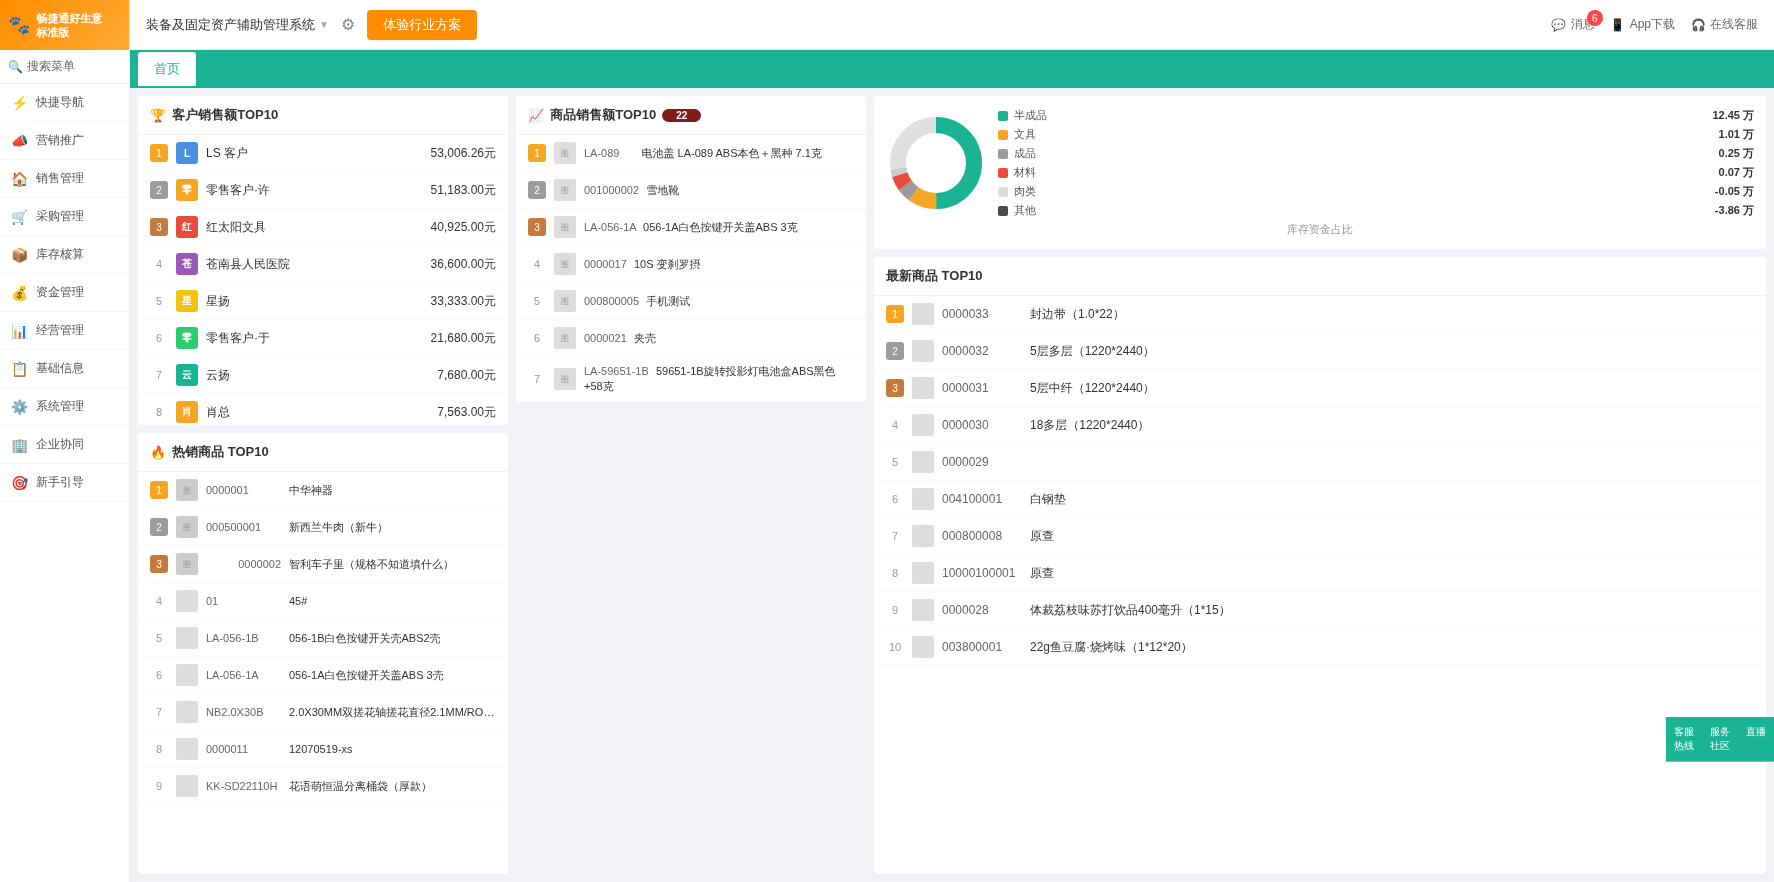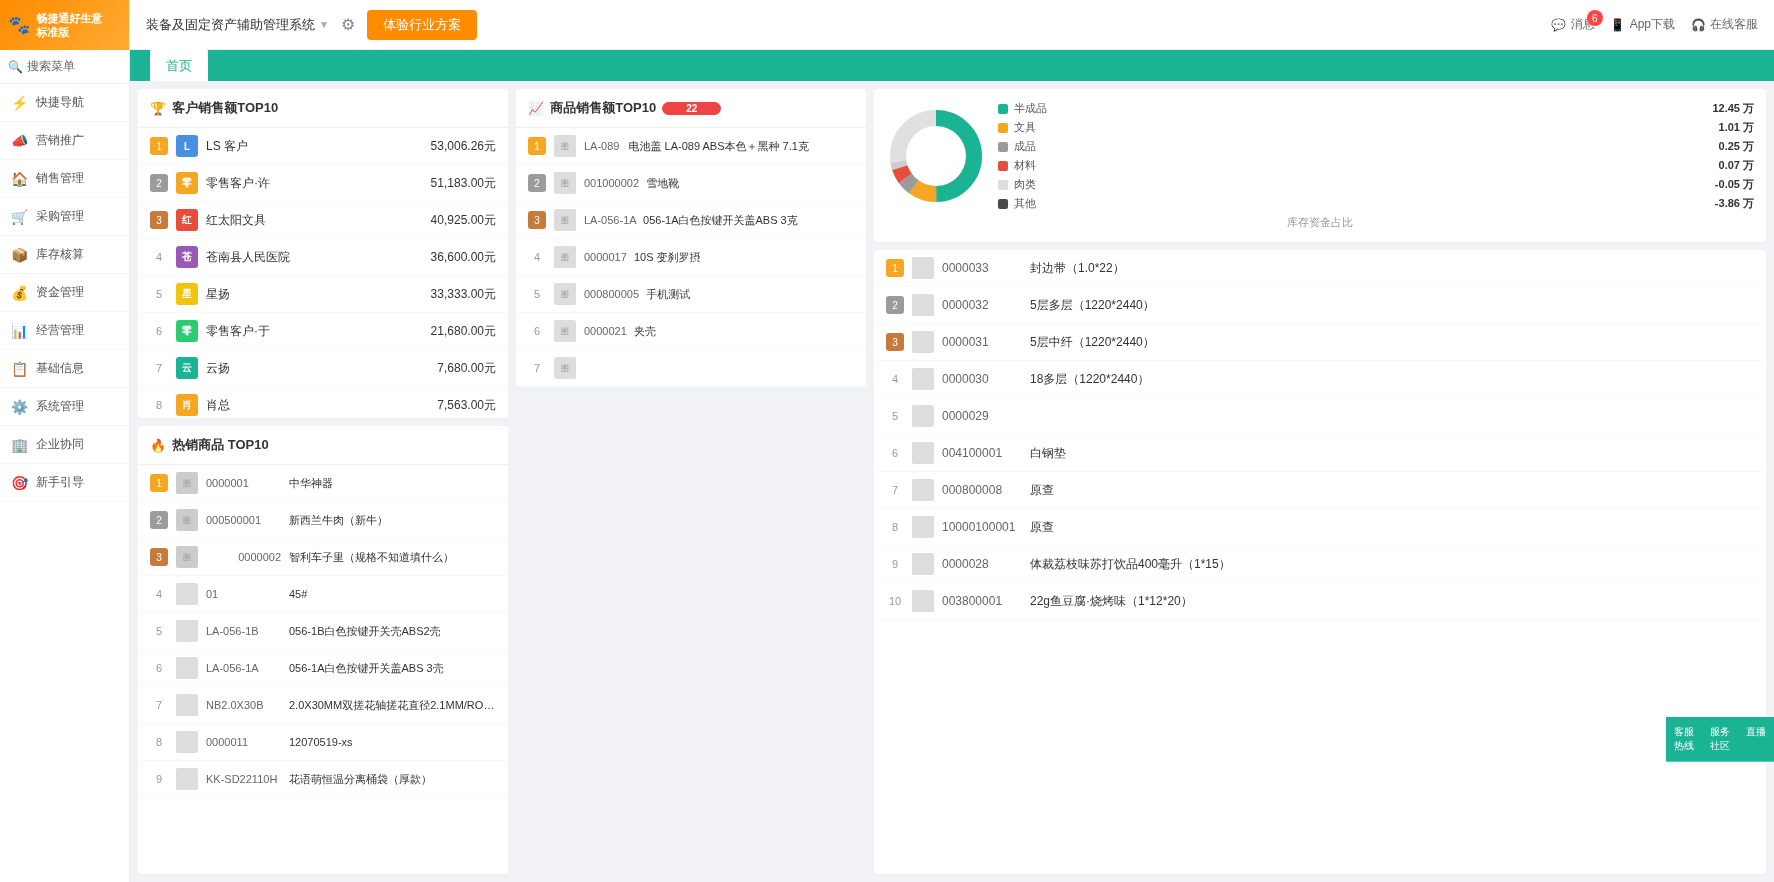--- a/index.html
+++ b/index.html
@@ -19,21 +19,21 @@
     .main-container { flex: 1; display: flex; flex-direction: column; overflow: hidden; }
     .topbar { height: 50px; background: #fff; display: flex; align-items: center; padding: 0 16px; gap: 12px; border-bottom: 1px solid #eee; }
     .topbar-dropdown { display: flex; align-items: center; gap: 4px; cursor: pointer; font-size: 13px; color: #333; }
     .topbar-gear { color: #888; cursor: pointer; font-size: 16px; }
     .topbar-trial-btn { background: #ff8c00; color: #fff; border: none; padding: 6px 16px; border-radius: 4px; font-size: 13px; cursor: pointer; }
     .topbar-right { display: flex; align-items: center; gap: 16px; margin-left: auto; }
     .topbar-right-item { display: flex; align-items: center; gap: 4px; cursor: pointer; color: #666; font-size: 12px; position: relative; }
     .badge { background: #ff4444; color: #fff; border-radius: 10px; font-size: 10px; padding: 0 4px; min-width: 16px; height: 16px; display: flex; align-items: center; justify-content: center; position: absolute; top: -6px; right: -8px; }
 
     
-    .nav-tabs { background: #1ab394; display: flex; align-items: center; height: 31px; padding: 0 20px; }
+    .nav-tabs { background: #1ab394; display: flex; align-items: center; height: 38px; padding: 0 8px; }
     .nav-tab { padding: 8px 16px; color: #fff; font-size: 13px; cursor: pointer; background: rgba(0,0,0,0.15); border-radius: 3px 3px 0 0; }
     .nav-tab.active { background: #fff; color: #1ab394; }
 
     
     .content { flex: 1; display: flex; overflow: hidden; background: #f0f2f5; }
     .main-content { flex: 1; overflow-y: auto; padding: 8px; display: flex; gap: 8px; }
 
     
     .panel { background: #fff; border-radius: 4px; overflow: hidden; }
 
@@ -307,30 +307,30 @@
   </div>
             </div>
         </div>
       </div>
 
       <div style="display:flex; flex-direction:column; gap:8px; width:350px; flex-shrink:0;">
         <div class="panel">
           <div class="panel-header">
             <span>📈</span>
             <span>商品销售额TOP10</span>
-            <span class="badge-orange" style="background:#ef4444;color:#fff;font-size:10px;padding:1px 24px;border-radius:10px;">22</span>
+            <span class="badge-orange" style="background:#7f1d1d;color:#fff;font-size:10px;padding:1px 14px;border-radius:10px;">22</span>
           </div>
           <div class="top-scroll-container scrollbar-thin">
             <div id="product-list">
                 <div class="rank-item">
     <span class="rank-num gold">1</span>
     <div class="prod-img">图</div>
     <div style="flex:1; font-size:11px; color:#333; overflow:hidden;">
       <span style="color:#666;">LA-089</span>
-      <span style="margin-left:6px;">电池盖 LA-089 ABS本色＋黑种 7.1克</span>
+      <span style="margin-left:19px;">电池盖 LA-089 ABS本色＋黑种 7.1克</span>
     </div>
   </div>
                 <div class="rank-item">
     <span class="rank-num silver">2</span>
     <div class="prod-img">图</div>
     <div style="flex:1; font-size:11px; color:#333; overflow:hidden;">
       <span style="color:#666;">001000002</span>
       <span style="margin-left:4px;">雪地靴</span>
     </div>
   </div>
@@ -362,20 +362,24 @@
     <span class="rank-num ">6</span>
     <div class="prod-img">图</div>
     <div style="flex:1; font-size:11px; color:#333; overflow:hidden;">
       <span style="color:#666;">0000021</span>
       <span style="margin-left:4px;">夹壳</span>
     </div>
   </div>
                 <div class="rank-item">
     <span class="rank-num ">7</span>
     <div class="prod-img">图</div>
+    <div style="flex:1; font-size:11px; color:#333; overflow:hidden;">
+      <span style="color:#666;">LA-59651-1B</span>
+      <span style="margin-left:4px;">59651-1B旋转投影灯电池盒ABS黑色+58克</span>
+    </div>
   </div>
               </div>
           </div>
         </div>
       </div>
 
       <div style="display:flex; flex-direction:column; gap:8px; flex:1; min-width:300px;">
 
         <div class="panel">
           <div class="inventory-section">
@@ -422,20 +426,23 @@
                   <span class="legend-name">其他</span>
                   <span class="legend-val">-3.86 万</span>
                 </div>
               </div>
             </div>
             <div class="inventory-label">库存资金占比</div>
           </div>
         </div>
 
         <div class="panel" style="flex:1;">
+          <div class="panel-header">
+            <span>最新商品 TOP10</span>
+          </div>
           <div id="latest-products-list">
               <div class="latest-prod-item">
     <span class="rank-num gold">1</span>
     <div class="prod-img"></div>
     <span class="latest-prod-code">0000033</span>
     <span class="latest-prod-name">封边带（1.0*22）</span>
   </div>
               <div class="latest-prod-item">
     <span class="rank-num silver">2</span>
     <div class="prod-img"></div>

